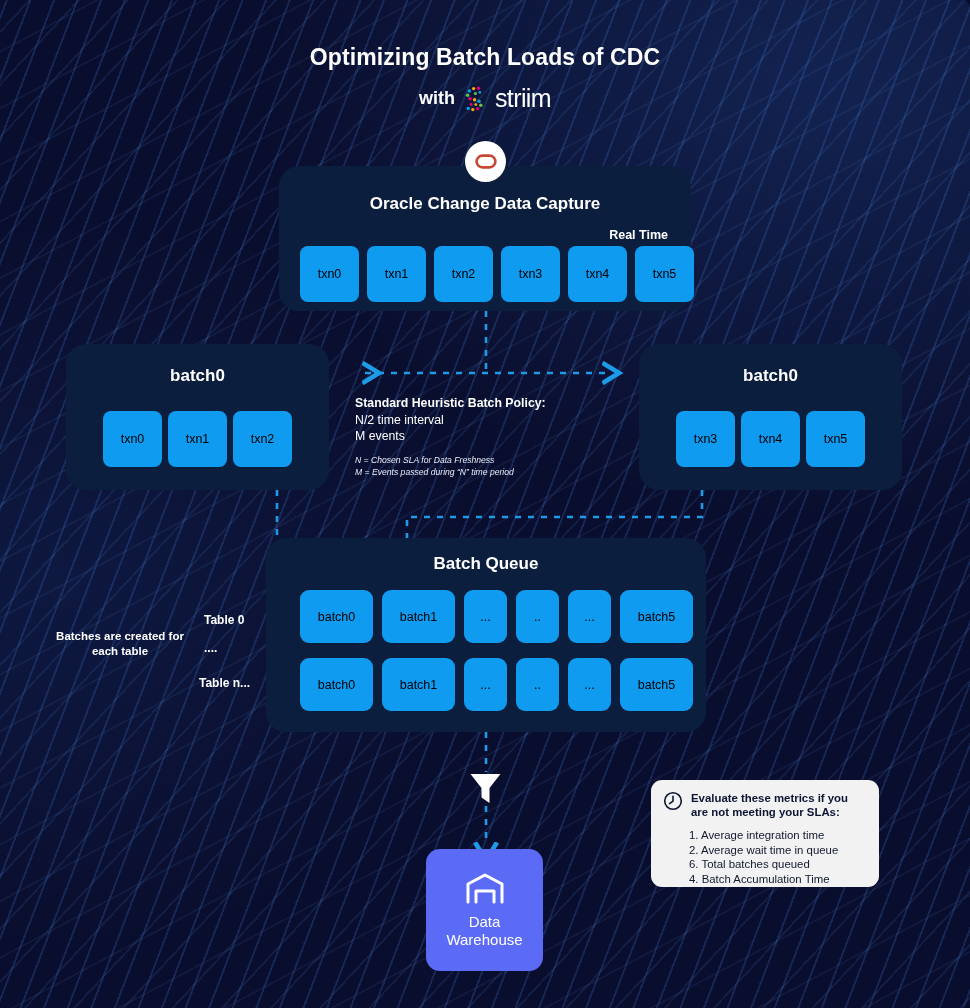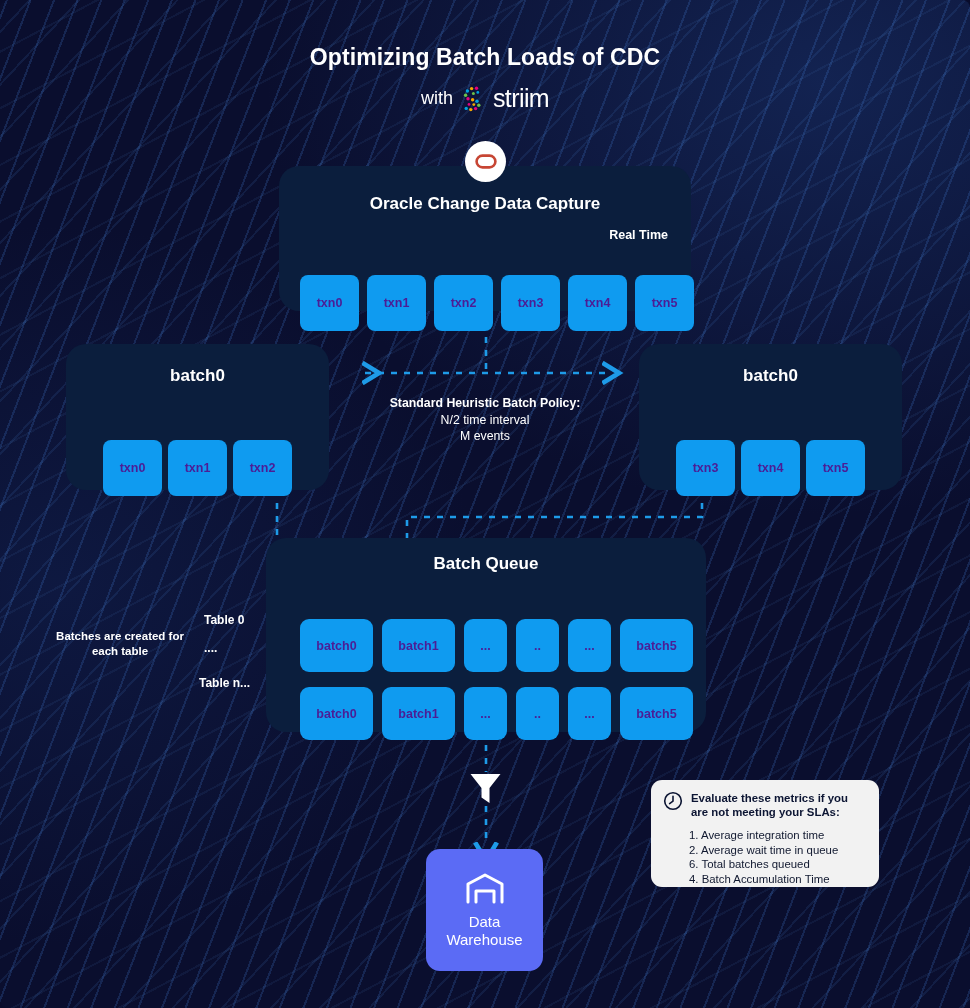--- a/index.html
+++ b/index.html
@@ -67,21 +67,21 @@
     font-size: 23px;
     font-weight: bold;
     letter-spacing: .1px;
   }
   #brandline {
     position: absolute; top: 84px; left: 0; right: 0;
     display: flex; align-items: center; justify-content: center; gap: 7px;
     color: #ffffff;
     font-size: 19px;
   }
-  #brandline .with { font-weight: normal; font-size: 18px; text-align: center; }
+  #brandline .with { font-weight: bold; font-size: 18px; text-align: center; }
   .striim-mark { display: block; }
   .striim-word {
     font-size: 25px; letter-spacing: -0.6px; color: #fff; font-weight: 500;
   }
 
   
   .panel {
     position: absolute;
     background: #0b1e3d;
     border-radius: 20px;
@@ -108,41 +108,41 @@
     color: #ffffff; font-size: 12.5px; font-weight: bold;
   }
   #oracle-txns {
     position: absolute; left: 21px; top: 80px;
     display: flex; gap: 8px;
   }
 
   .chip {
     background: #0f9bf0;
     border-radius: 8px;
-    color: #4c1d95;
+    color: #000000;
     font-size: 12.5px;
-    font-weight: bold;
-    display: flex; align-items: center; justify-content: center; margin-top: 29px;
+    font-weight: normal;
+    display: flex; align-items: center; justify-content: center;
   }
   .chip-txn { width: 59px; height: 56px; }
 
   
   #batch-left  { left: 66px;  top: 344px; width: 263px; height: 146px; }
   #batch-right { left: 639px; top: 344px; width: 263px; height: 146px; }
   .batch-panel .panel-title { margin-top: 22px; font-size: 17px; }
   .batch-row {
     position: absolute; top: 67px; left: 0; right: 0;
     display: flex; justify-content: center; gap: 6px;
   }
   .chip-batch-txn { width: 59px; height: 56px; }
 
   
   #policy {
     position: absolute; left: 355px; top: 396px; width: 260px;
-    text-align: center; color: #ffffff;
+    color: #ffffff;
   }
   #policy .hdr { font-size: 12.3px; font-weight: bold; margin-bottom: 2px; }
   #policy .line { font-size: 12.3px; line-height: 16px; }
   #policy .notes {
     margin-top: 10px; font-size: 8.6px; font-style: italic;
     line-height: 12px; color: #e9eefb;
   }
 
   
   #queue-panel { left: 266px; top: 538px; width: 440px; height: 194px; }
@@ -306,20 +306,24 @@
       <div class="chip chip-batch-txn">txn3</div>
       <div class="chip chip-batch-txn">txn4</div>
       <div class="chip chip-batch-txn">txn5</div>
     </div>
   </div>
 
   <div id="policy">
     <div class="hdr">Standard Heuristic Batch Policy:</div>
     <div class="line">N/2 time interval</div>
     <div class="line">M events</div>
+    <div class="notes">
+      <div>N = Chosen SLA for Data Freshness</div>
+      <div>M = Events passed during “N” time period</div>
+    </div>
   </div>
 
   <div id="side-note">Batches are created for each table</div>
   <div class="table-label" id="table-label-0">Table 0</div>
   <div class="table-label" id="table-label-mid">....</div>
   <div class="table-label" id="table-label-n">Table n...</div>
 
   <div class="panel" id="queue-panel">
     <div class="panel-title">Batch Queue</div>
     <div class="queue-row" id="queue-row-0">

